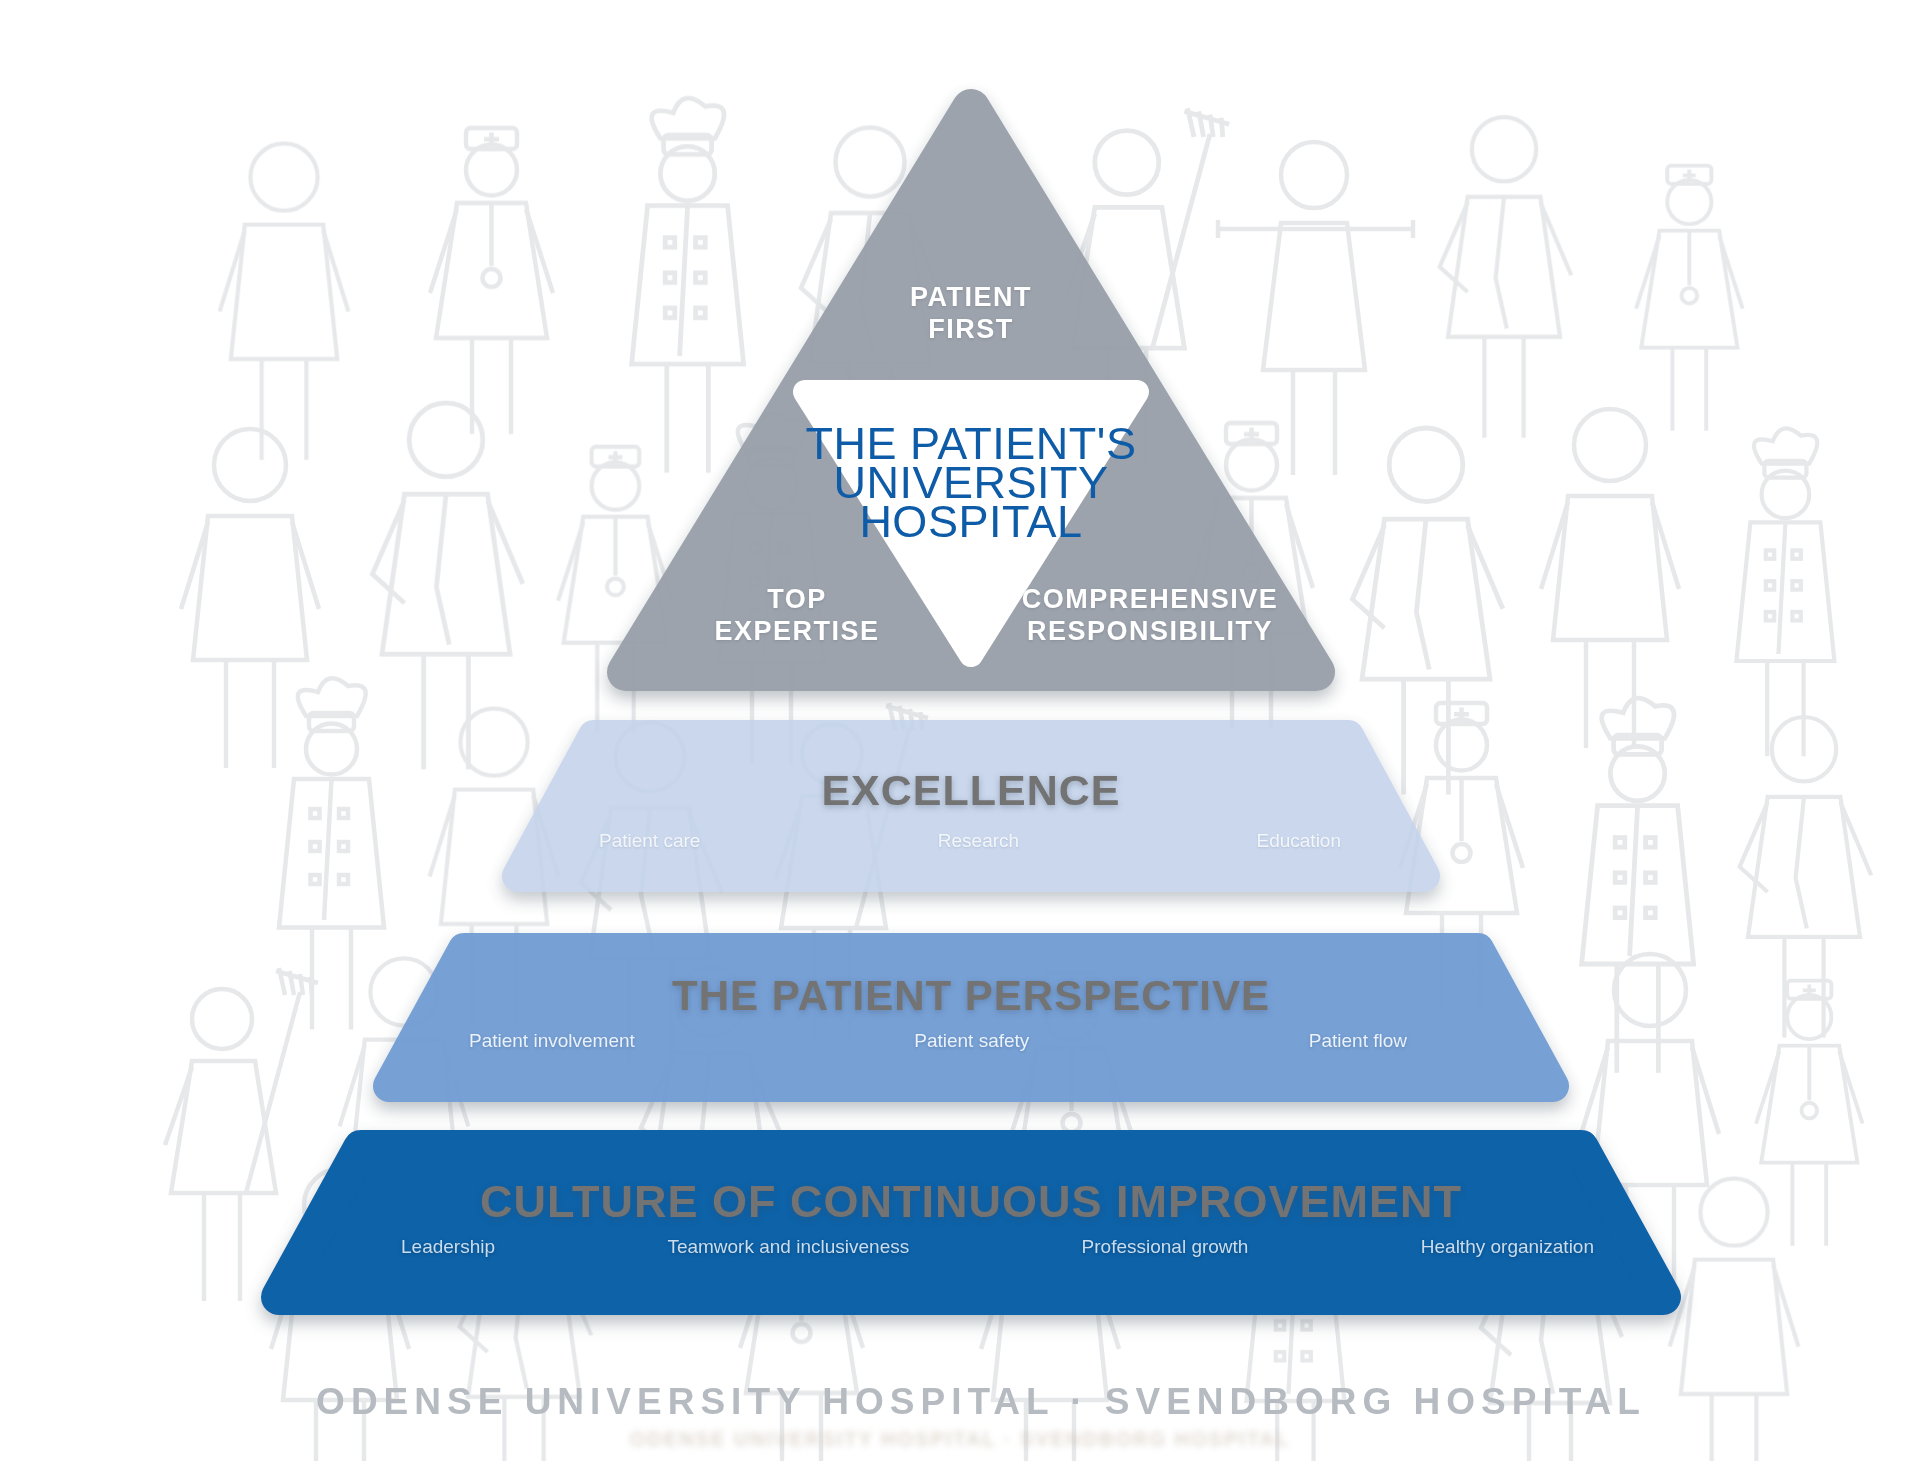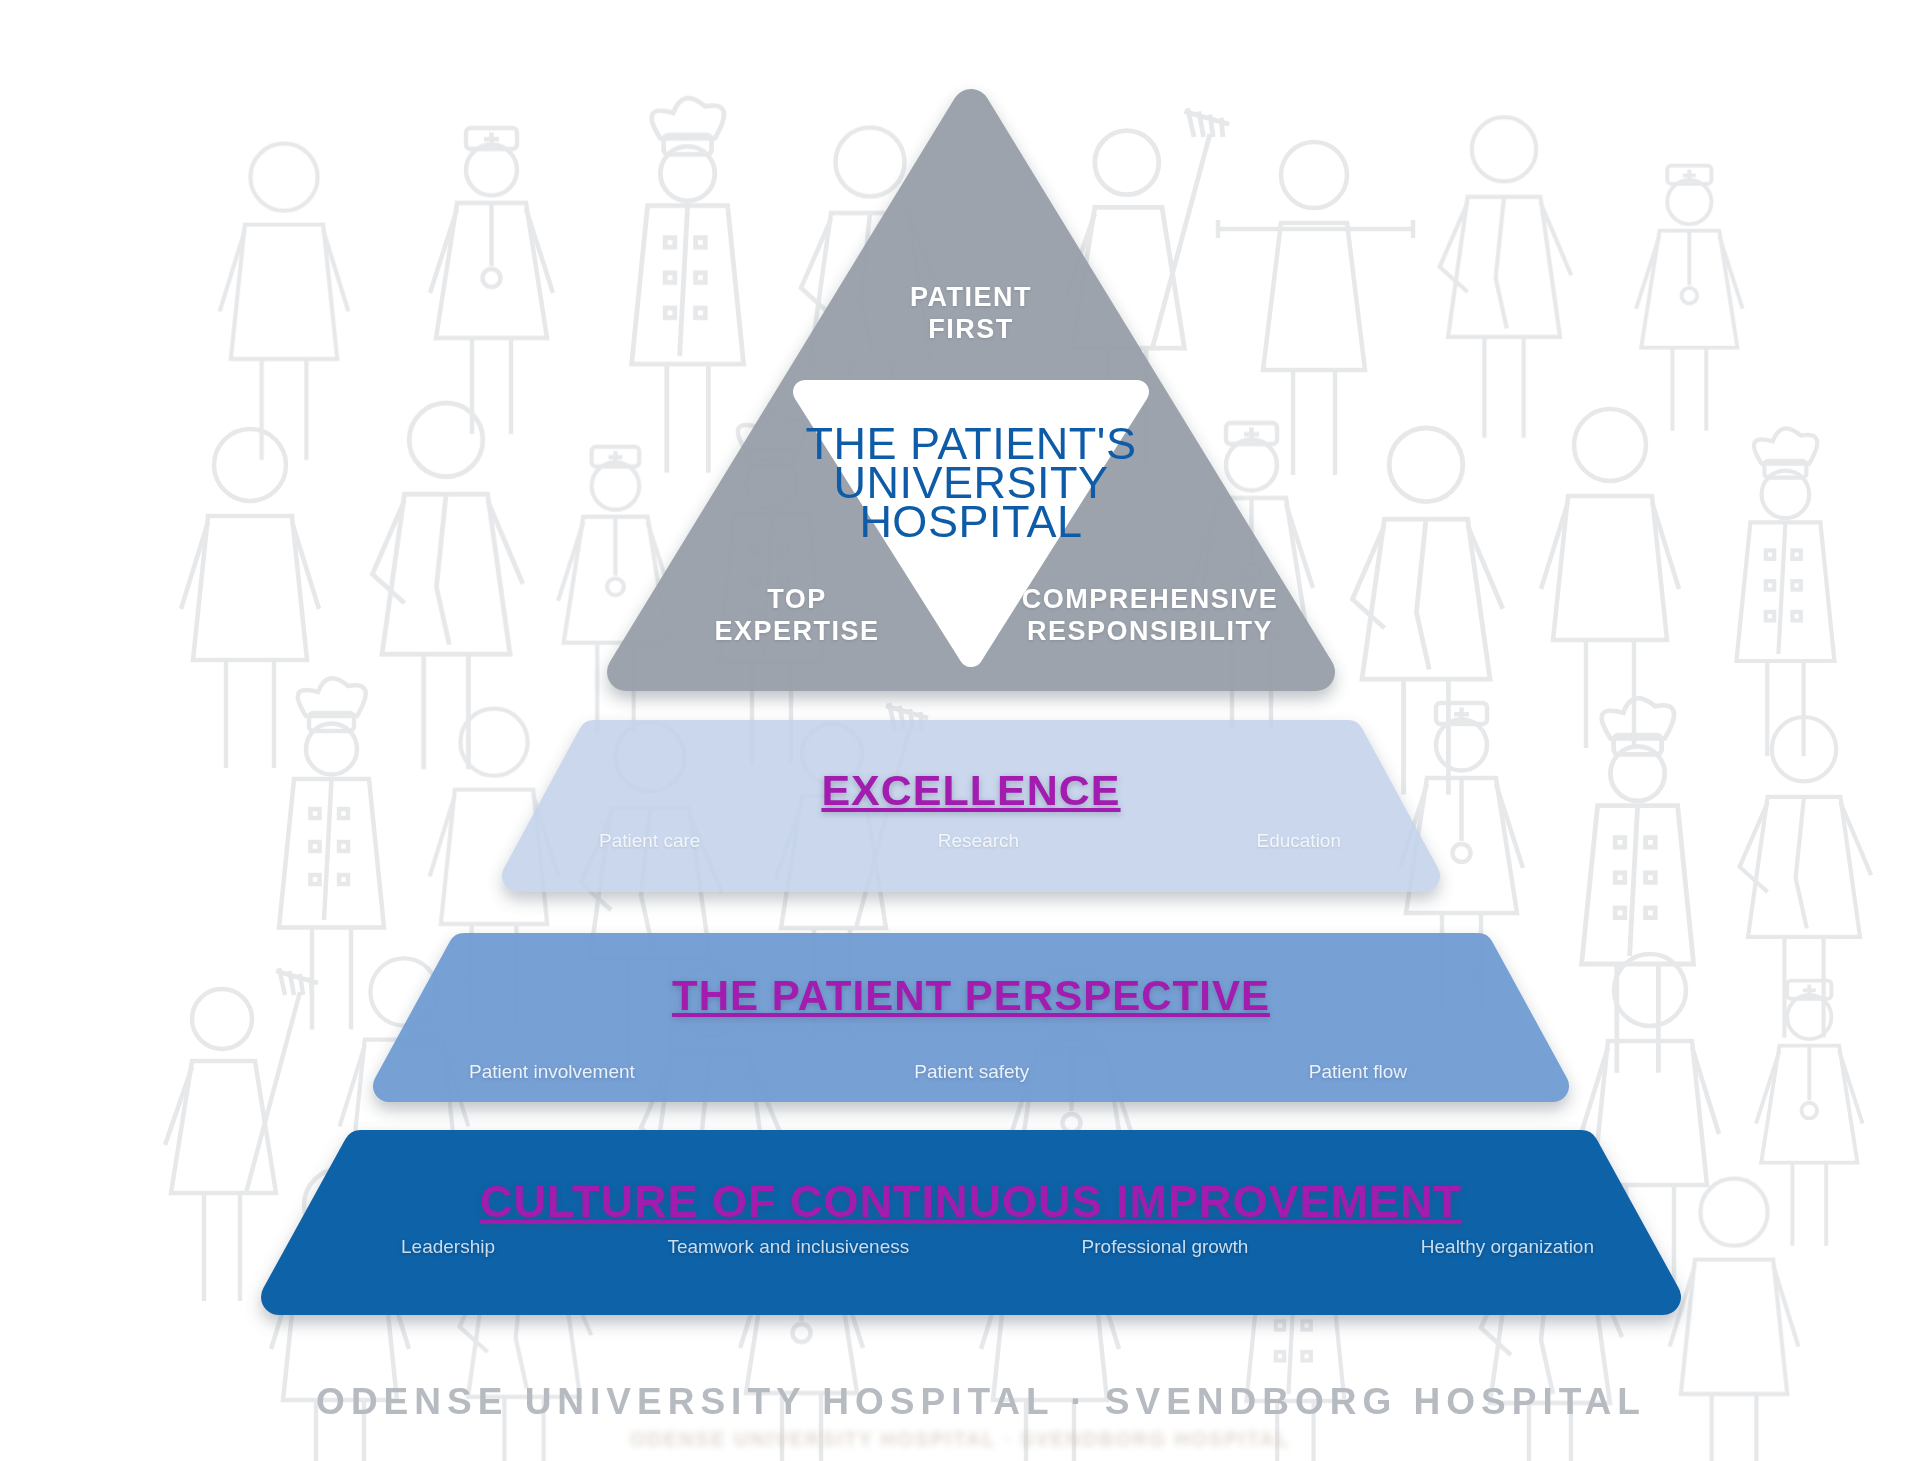--- a/index.html
+++ b/index.html
@@ -14,32 +14,31 @@
   
   .tri-label{
     color:#ffffff;font-weight:bold;font-size:27px;line-height:32px;letter-spacing:1.5px;
     text-shadow:0 1px 3px rgba(70,80,92,0.25);
   }
   .center-title{
     color:#0e5ca7;font-weight:normal;font-size:45px;line-height:39px;letter-spacing:0.5px;
   }
   
   .tier-title{
-    color:#a21caf;font-weight:bold;letter-spacing:1px;
+    color:#737373;font-weight:bold;letter-spacing:1px;
     text-shadow:0 2px 6px rgba(60,75,95,0.35);
-    text-decoration:underline;
   }
   .t-exc{font-size:43px;}
   .t-per{font-size:42px;}
   .t-cul{font-size:45px;margin-top:6px;}
   
   .item-row{display:flex;justify-content:space-between;align-items:baseline;}
   .item{font-size:19px;font-weight:normal;white-space:nowrap;}
   .items-exc .item{color:rgba(255,255,255,0.82);text-shadow:0 1px 2px rgba(120,140,170,0.3);}
-  .items-per .item{color:#eaf2fb;text-shadow:0 1px 3px rgba(50,80,120,0.35);margin-top:31px;}
+  .items-per .item{color:#eaf2fb;text-shadow:0 1px 3px rgba(50,80,120,0.35);}
   .items-cul .item{color:#c9ddef;text-shadow:0 1px 3px rgba(8,50,90,0.5);}
   
   .footer-line{
     width:100%;color:#b6bbc1;font-weight:bold;font-size:37px;letter-spacing:6px;
   }
   .footer-echo{
     width:100%;color:#d6ccc1;font-weight:bold;font-size:20px;letter-spacing:2px;
     filter:blur(3px);opacity:0.75;
   }
 </style>

